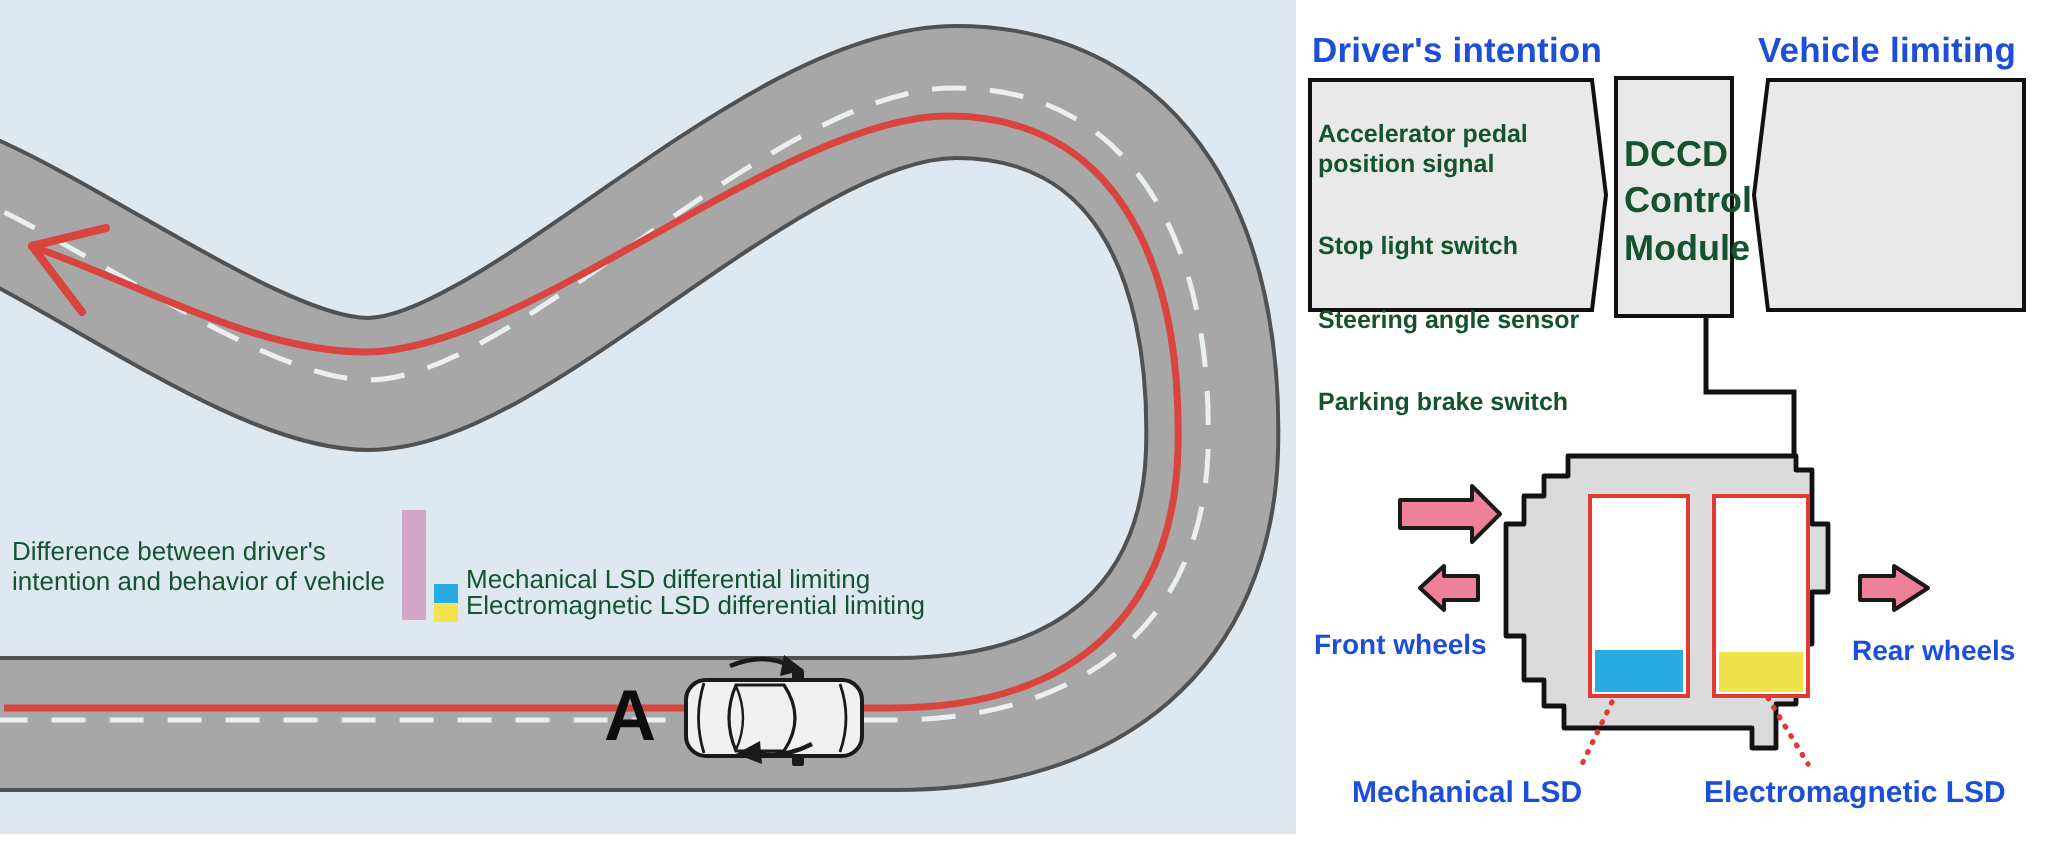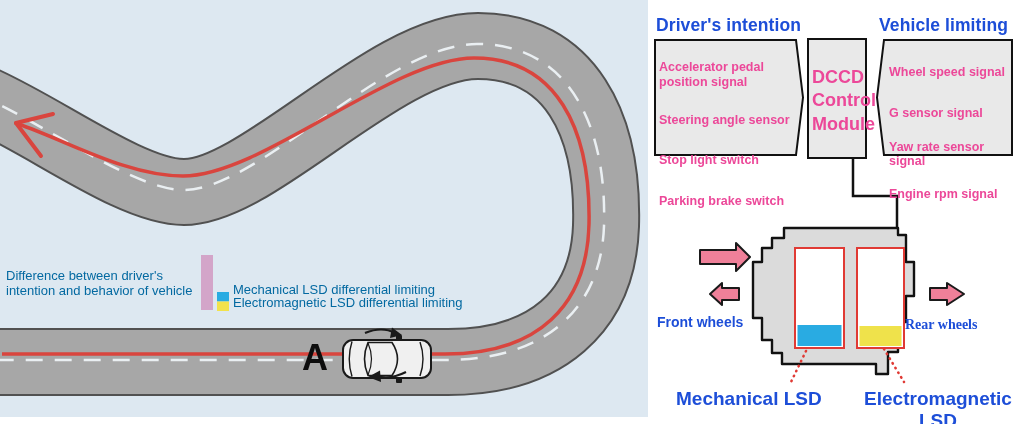--- a/index.html
+++ b/index.html
@@ -5,25 +5,25 @@
   html,body { margin:0; padding:0; background:#fff; }
   .stage {
     position:relative; width:1024px; height:424px; overflow:hidden;
     background:#ffffff; font-family:"Liberation Sans", sans-serif;
   }
   svg.layer { position:absolute; top:0; left:0; }
   svg.layer.right { left:648px; }
   .t { position:absolute; color:#1d4ed8; line-height:1.15; white-space:pre-line; }
   .nw { white-space:nowrap; }
   .heading { font-size:17.5px; font-weight:700; letter-spacing:0.1px; }
-  .boxtext { font-size:12.5px; font-weight:700; color:#ec4899; }
+  .boxtext { font-size:12.5px; font-weight:700; color:#14532d; }
   .boxtext .item { margin:0; }
-  .legendtext { font-size:13px; color:#0369a1; }
+  .legendtext { font-size:13px; color:#14532d; }
   .small-label { font-size:14px; font-weight:700; }
-  .lsd-label { font-size:19px; font-weight:700; }
+  .lsd-label { font-size:15px; font-weight:700; }
   .corner { font-size:36px; font-weight:700; color:#0d0d0d; }
 </style>
 </head>
 <body>
 
 <div class="stage">
 
   <svg class="layer" width="648" height="424" viewBox="0 0 648 424">
     <rect x="0" y="0" width="648" height="417" fill="#dde8f1"></rect>
 
@@ -86,31 +86,25 @@
     <polygon points="52,250 88,250 88,243 102,257 88,271 88,264 52,264" stroke-width="2" stroke-linejoin="round" fill="#ef8099" stroke="#1a1a1a"></polygon>
     <polygon points="91,288 74,288 74,283 62,294 74,305 74,300 91,300" stroke-width="2" stroke-linejoin="round" fill="#ef8099" stroke="#1a1a1a"></polygon>
     <polygon points="282,288 299,288 299,283 316,294 299,305 299,300 282,300" stroke-width="2" stroke-linejoin="round" fill="#ef8099" stroke="#1a1a1a"></polygon>
   </svg>
 
   <div class="t heading" style="left:656px; top:15px;">Driver's intention</div>
   <div class="t heading" style="left:879px; top:15px;">Vehicle limiting</div>
 
   <div class="t boxtext" style="left:659px; top:46px; width:136px;">
     <div class="item">Accelerator pedal position signal</div>
+    <div class="item nw" style="margin-top:12px;">Stop light switch</div>
     <div class="item nw" style="margin-top:9px;">Steering angle sensor</div>
-    <div class="item nw" style="margin-top:12px;">Stop light switch</div>
     <div class="item nw" style="margin-top:12px;">Parking brake switch</div>
   </div>
 
   <div class="t boxtext" style="left:812px; top:66px; width:56px; font-size:18px; line-height:1.3;">DCCD Control Module</div>
 
-  <div class="t boxtext" style="left:889px; top:51px; width:120px;">
-    <div class="item nw">Wheel speed signal</div>
-    <div class="item nw" style="margin-top:12px;">G sensor signal</div>
-    <div class="item" style="margin-top:5px;">Yaw rate sensor signal</div>
-    <div class="item nw" style="margin-top:4px;">Engine rpm signal</div>
-  </div>
 
   <div class="t small-label" style="left:657px; top:314px;">Front wheels</div>
-  <div class="t small-label" style="left:905px; top:317px;font-family:Liberation Serif, serif;">Rear wheels</div>
+  <div class="t small-label" style="left:926px; top:317px;">Rear wheels</div>
   <div class="t lsd-label" style="left:676px; top:388px;">Mechanical LSD</div>
   <div class="t lsd-label" style="left:852px; top:388px;text-align:center;">Electromagnetic LSD</div>
 </div>
 
 </body></html>

